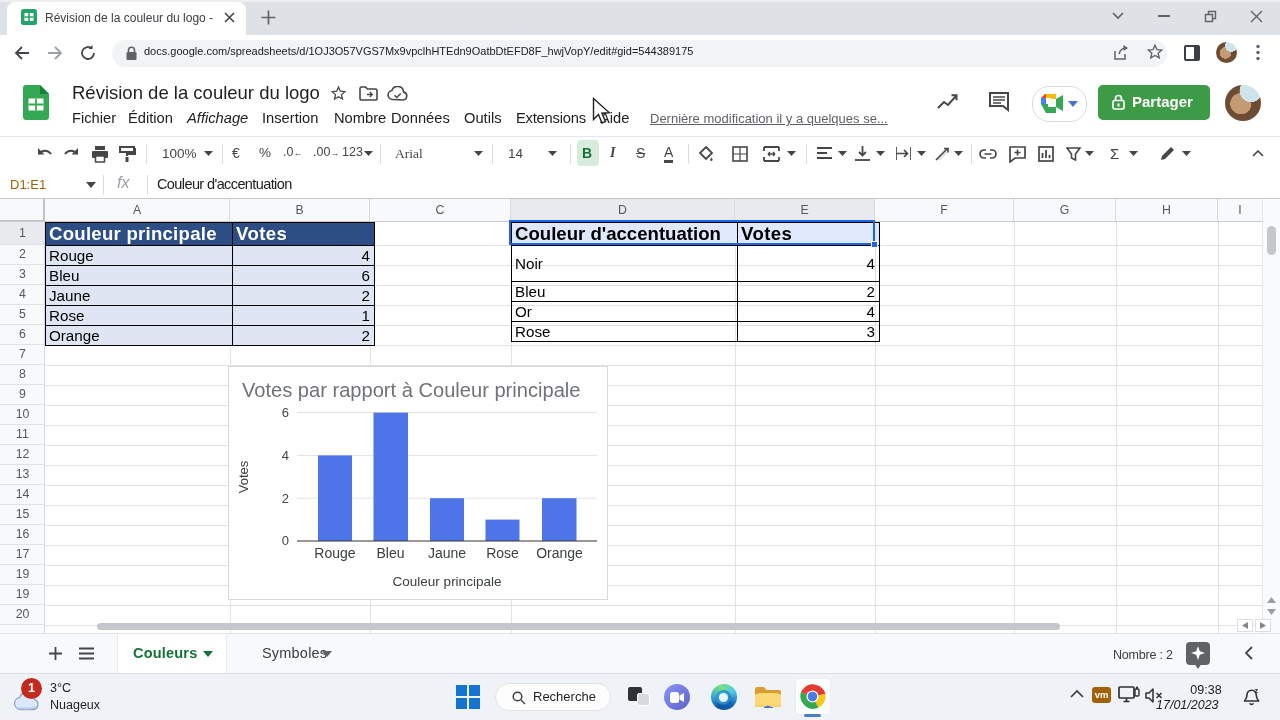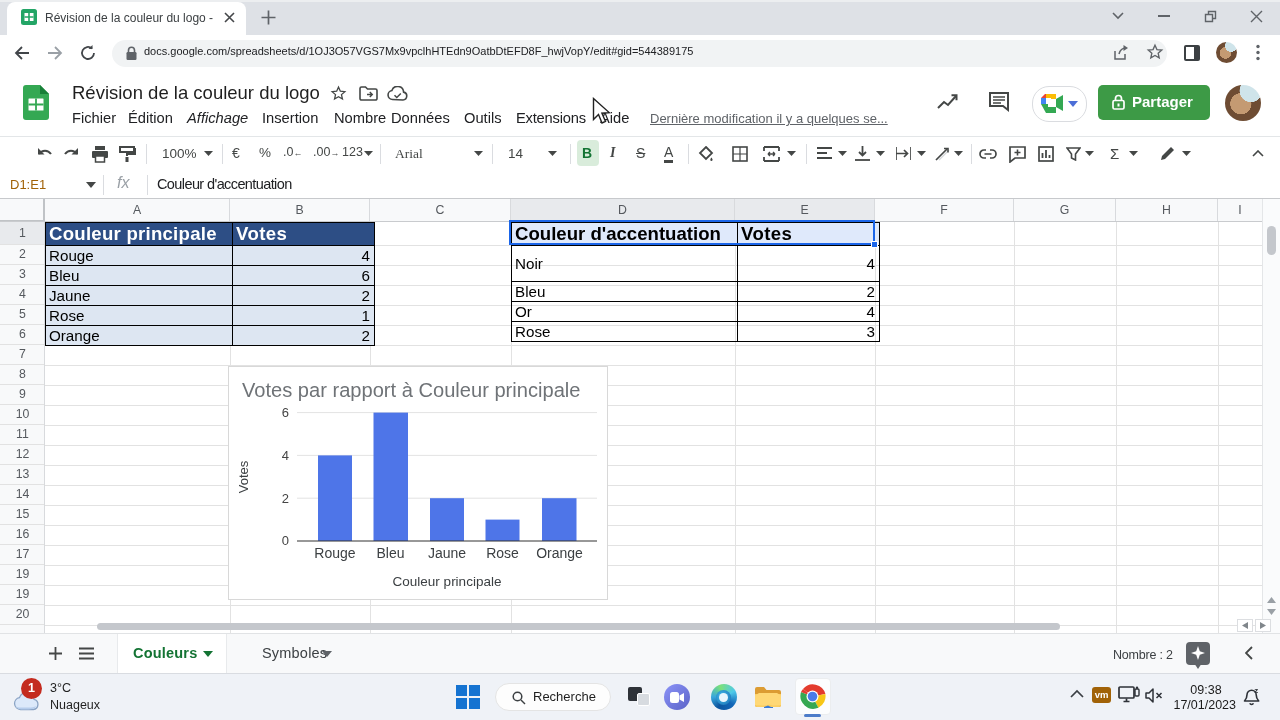--- a/index.html
+++ b/index.html
@@ -576,21 +576,21 @@
     <rect x="1" y="1" width="15" height="11" rx="1" fill="none" stroke="#2e3238" stroke-width="1.7"></rect>
     <path d="M5.5 15.5h6M8.5 12.5v3" stroke="#2e3238" stroke-width="1.7"></path>
     <rect x="17" y="3" width="4" height="7" rx="1" fill="none" stroke="#2e3238" stroke-width="1.4"></rect>
     <circle cx="19" cy="1.8" r="1.2" fill="#2e3238"></circle>
   </svg>
   <svg class="ab" style="left:1145px;top:14px;" width="18" height="15" viewBox="0 0 18 15">
     <path d="M1 5h3l4-4v13l-4-4H1z" fill="none" stroke="#2e3238" stroke-width="1.5" stroke-linejoin="round"></path>
     <path d="M11.5 5l5 5M16.5 5l-5 5" stroke="#2e3238" stroke-width="1.5"></path>
   </svg>
   <div class="ab" style="left:1176px;top:9px;width:60px;text-align:center;font-size:12.5px;color:#1b1b1b;">09:38</div>
-  <div class="ab" style="left:1156px;top:24px;width:80px;text-align:right;font-size:12.5px;color:#1b1b1b;">17/01/2023</div>
+  <div class="ab" style="left:1156px;top:24px;width:80px;font-size:12.5px;color:#1b1b1b;font-style:italic;">17/01/2023</div>
   <svg class="ab" style="left:1242px;top:13px;" width="19" height="20" viewBox="0 0 19 20">
     <path d="M2.5 14c1.8-1.8 2.5-3.6 2.5-6.2A4.6 4.6 0 0 1 9.6 3.2a4.6 4.6 0 0 1 4.6 4.6c0 2.6.7 4.4 2.5 6.2z" fill="none" stroke="#2e3238" stroke-width="1.6" stroke-linejoin="round"></path>
     <path d="M7.8 16.3a1.9 1.9 0 0 0 3.6 0" fill="none" stroke="#2e3238" stroke-width="1.5"></path>
     <text x="12.2" y="6.2" font-size="8" font-weight="bold" fill="#2e3238" font-family="Liberation Sans">z</text>
   </svg>
 </div>
 
 </div>
 
 </body></html>

